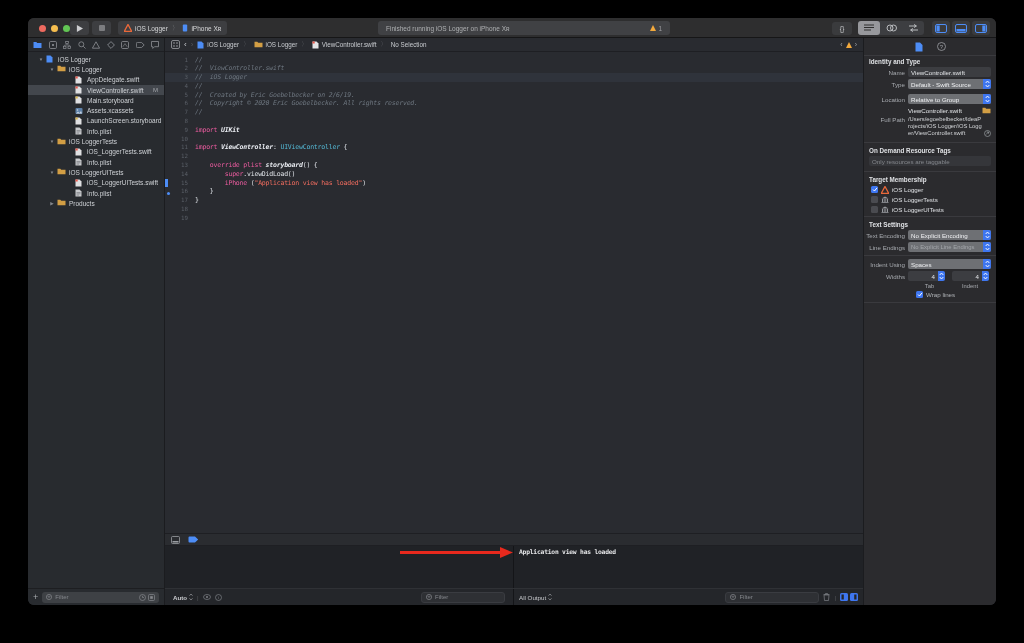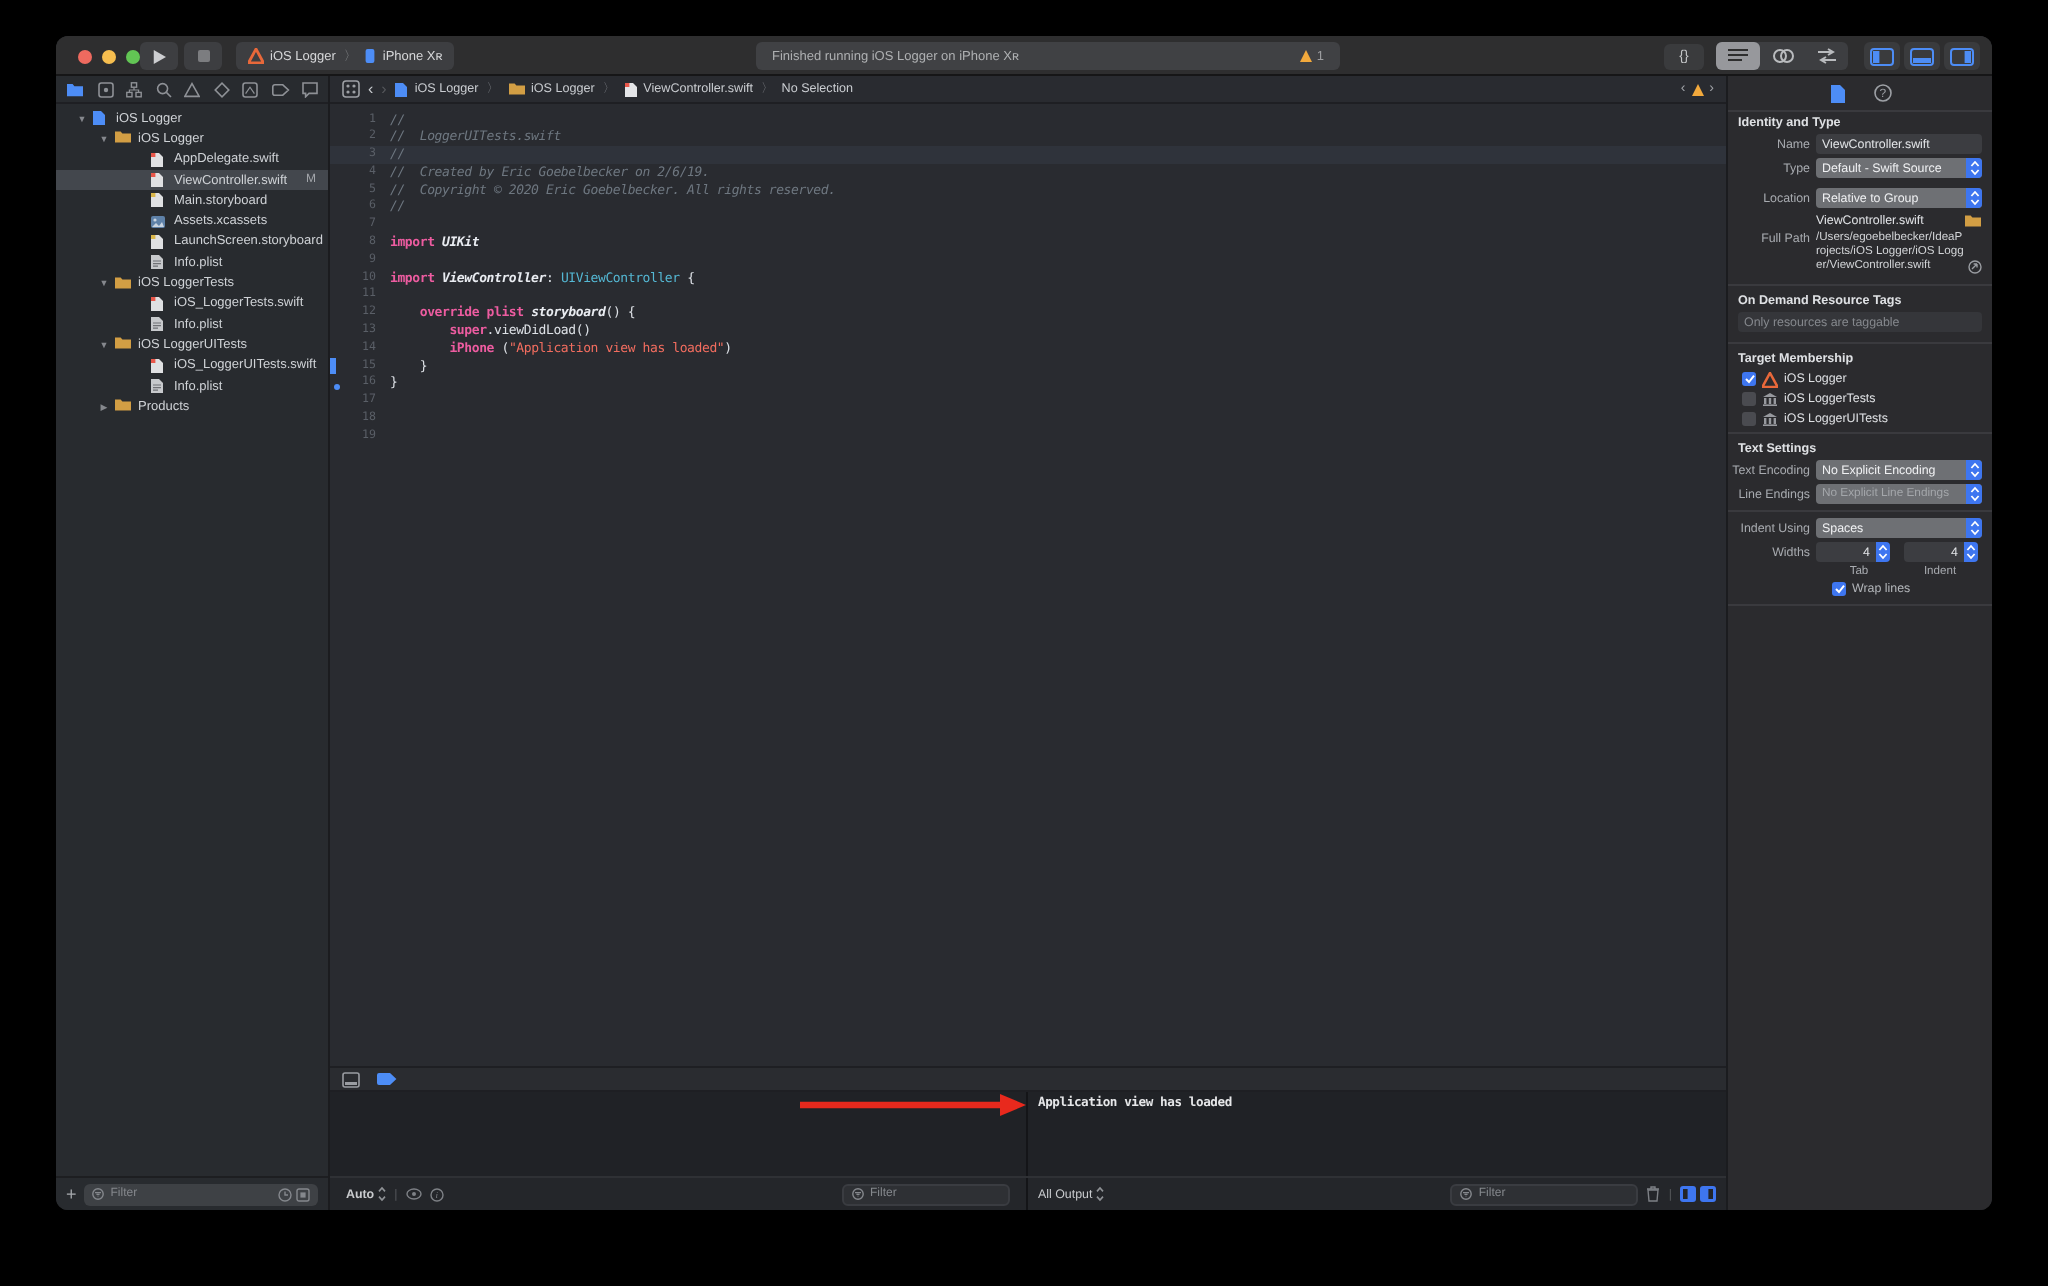--- a/index.html
+++ b/index.html
@@ -54,21 +54,21 @@
 .jb-sep { color:#6E7176; }
 .jb-right { margin-left:auto; display:flex; align-items:center; gap:3px; color:#9DA0A5; font-size:7px; }
 .crumb { display:flex; align-items:center; gap:3px; }
 .editor { position:relative; height:481px; display:flex; font-family:"DejaVu Sans Mono",monospace; overflow:hidden; }
 .curline { position:absolute; left:0; right:0; top:21.1px; height:8.8px; background:#2F333B; }
 .gutter { width:30px; padding-top:3.5px; position:relative; z-index:1; }
 .gut-line { height:8.8px; font-size:5.8px; color:#5A5F67; text-align:right; padding-right:7px; line-height:8.8px; }
 .codecol { flex:1; padding-top:3.5px; position:relative; z-index:1; }
 .code-line { height:8.8px; font-size:6.5px; letter-spacing:-0.2px; line-height:8.8px; white-space:pre; color:#DDE1E6; }
 .tk-c { color:#6E7780; font-style:italic; }
-.tk-k { color:#ED5CA0; font-weight:bold; }
+.tk-k { color:#ED5CA0; font-weight:normal; }
 .tk-b { color:#E9ECF1; font-weight:bold;font-style:italic; }
 .tk-t { color:#54B8D4; }
 .tk-s { color:#F26D5F; }
 .tk-p { color:#DDE1E6; }
 .chbar { position:absolute; left:0; top:126.7px; width:3px; height:8.5px; background:#4D8DF6; z-index:2; }
 .chdot { position:absolute; left:1.5px; top:140px; width:3px; height:3px; border-radius:50%; background:#4D8DF6; z-index:2; }
 
 .debugbar { height:13px; background:#2A2C30; border-top:1px solid #1E1F23; border-bottom:1px solid #1E1F23; display:flex; align-items:center; padding:0 6px; gap:8px; }
 .debugcontent { height:42px; display:flex; background:#202226; }
 .vars { width:348px; }
@@ -465,21 +465,22 @@
             <div class="gut-line">13</div>
             <div class="gut-line">14</div>
             <div class="gut-line">15</div>
             <div class="gut-line">16</div>
             <div class="gut-line">17</div>
             <div class="gut-line">18</div>
             <div class="gut-line">19</div>
           </div>
         <div class="codecol">
             <div class="code-line"><span class="tk-c">//</span></div>
-            <div class="code-line"><span class="tk-c">//  LoggerUITests.swift</span></div>
+            <div class="code-line"><span class="tk-c">//  ViewController.swift</span></div>
+            <div class="code-line"><span class="tk-c">//  iOS Logger</span></div>
             <div class="code-line"><span class="tk-c">//</span></div>
             <div class="code-line"><span class="tk-c">//  Created by Eric Goebelbecker on 2/6/19.</span></div>
             <div class="code-line"><span class="tk-c">//  Copyright © 2020 Eric Goebelbecker. All rights reserved.</span></div>
             <div class="code-line"><span class="tk-c">//</span></div>
             <div class="code-line"></div>
             <div class="code-line"><span class="tk-k">import</span><span class="tk-p"> </span><span class="tk-b">UIKit</span></div>
             <div class="code-line"></div>
             <div class="code-line"><span class="tk-k">import</span><span class="tk-p"> </span><span class="tk-b">ViewController</span><span class="tk-p">: </span><span class="tk-t">UIViewController</span><span class="tk-p"> {</span></div>
             <div class="code-line"></div>
             <div class="code-line"><span class="tk-p">    </span><span class="tk-k">override</span><span class="tk-p"> </span><span class="tk-k">plist</span><span class="tk-p"> </span><span class="tk-b">storyboard</span><span class="tk-p">() {</span></div>

